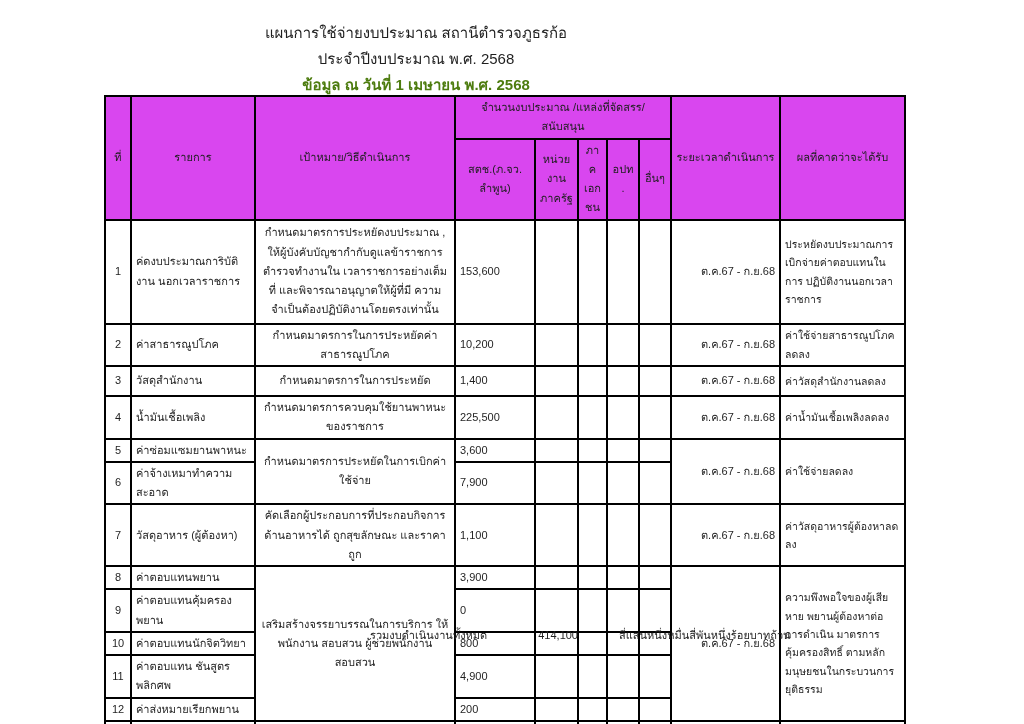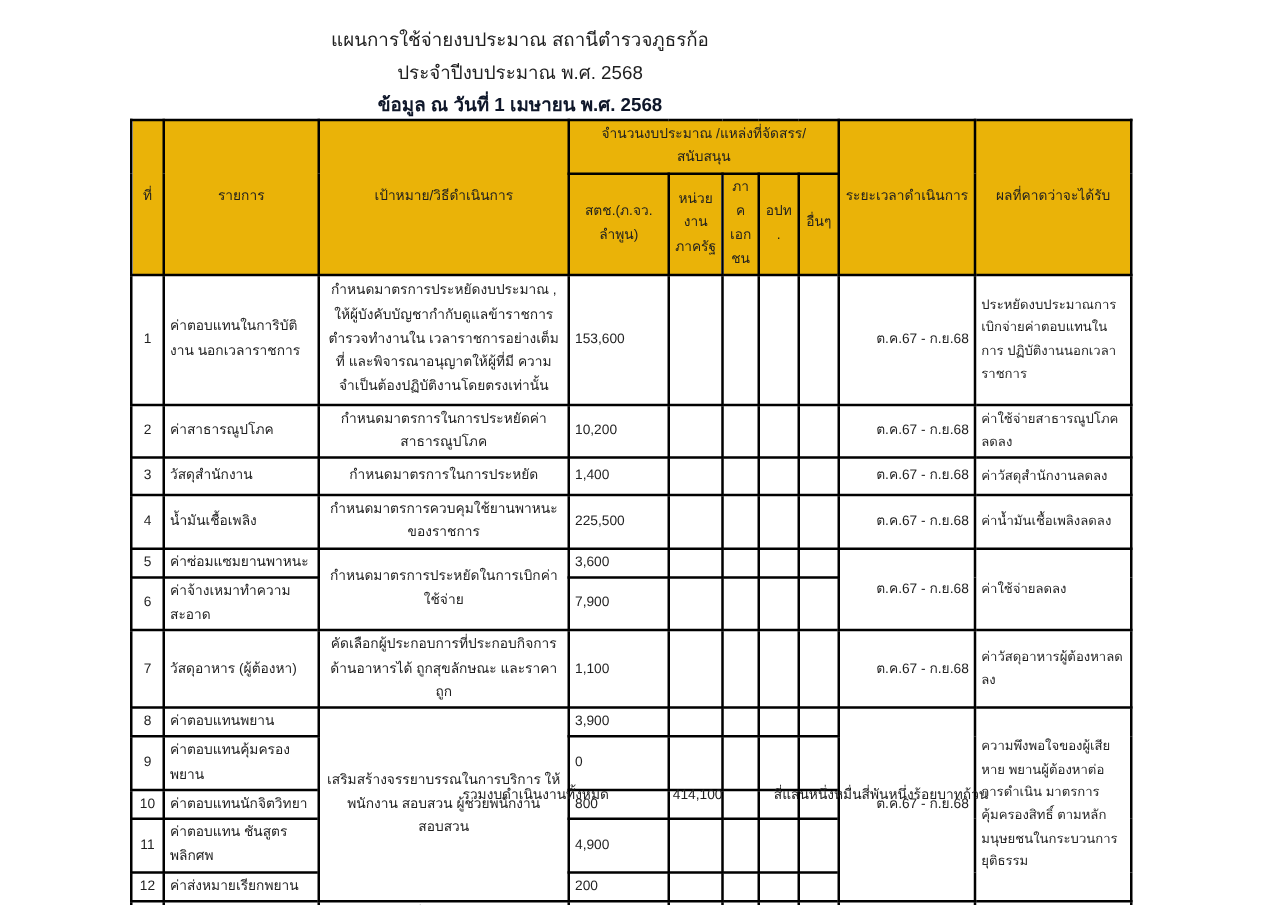--- a/index.html
+++ b/index.html
@@ -3,37 +3,37 @@
 <meta charset="utf-8">
 <style>
   html,body{margin:0;padding:0;}
   body{
     width:1024px;height:724px;background:#ffffff;position:relative;
     font-family:"Liberation Sans","DejaVu Sans",sans-serif;color:#1f1f1f;
     -webkit-font-smoothing:antialiased;
   }
   .title-block{position:absolute;top:20px;left:0;width:832px;text-align:center;}
   .title-line{font-size:15px;line-height:26px;color:#1f1f1f;}
-  .title-line.red{color:#0f172a;font-weight:bold;}
+  .title-line.red{color:#4d7c0f;font-weight:bold;}
 
   table.budget{
     position:absolute;left:104px;top:95px;width:800px;
     border-collapse:collapse;table-layout:fixed;
     font-size:11px;color:#1f1f1f;
   }
   table.budget td,table.budget th{
     border:2px solid #000;
     padding:1px 4px;
     vertical-align:middle;
     font-weight:normal;
     overflow:hidden;
     overflow-wrap:break-word;
     line-height:1.75;
   }
-  th{background:#eab308;text-align:center;font-size:11px;line-height:1.5;}
+  th{background:#d946ef;text-align:center;font-size:11px;line-height:1.5;}
   td.no{text-align:center;}
   td.item{text-align:left;}
   td.method{text-align:center;}
   td.amt{text-align:left;}
   td.period{text-align:right;}
   td.expected{text-align:left;font-size:10.5px;line-height:1.8;}
   td.method{line-height:1.95;}
 
   tr.hg{height:26px;}
   tr.hs{height:36px;}
@@ -90,21 +90,21 @@
   <tr class="hs">
     <th>สตช.(ภ.จว. ลำพูน)</th>
     <th>หน่วยงาน ภาครัฐ</th>
     <th>ภาค เอกชน</th>
     <th>อปท.</th>
     <th>อื่นๆ</th>
   </tr>
 
   <tr class="r1">
     <td class="no">1</td>
-    <td class="item">ค่าตอบแทนในการิบัติงาน นอกเวลาราชการ</td>
+    <td class="item">ค่ดงบประมาณการิบัติงาน นอกเวลาราชการ</td>
     <td class="method">กำหนดมาตรการประหยัดงบประมาณ , ให้ผู้บังคับบัญชากำกับดูแลข้าราชการตำรวจทำงานใน เวลาราชการอย่างเต็มที่ และพิจารณาอนุญาตให้ผู้ที่มี ความจำเป็นต้องปฏิบัติงานโดยตรงเท่านั้น</td>
     <td class="amt">153,600</td>
     <td></td>
     <td></td>
     <td></td>
     <td></td>
     <td class="period">ต.ค.67 - ก.ย.68</td>
     <td class="expected">ประหยัดงบประมาณการ เบิกจ่ายค่าตอบแทนในการ ปฏิบัติงานนอกเวลาราชการ</td>
   </tr>
 

